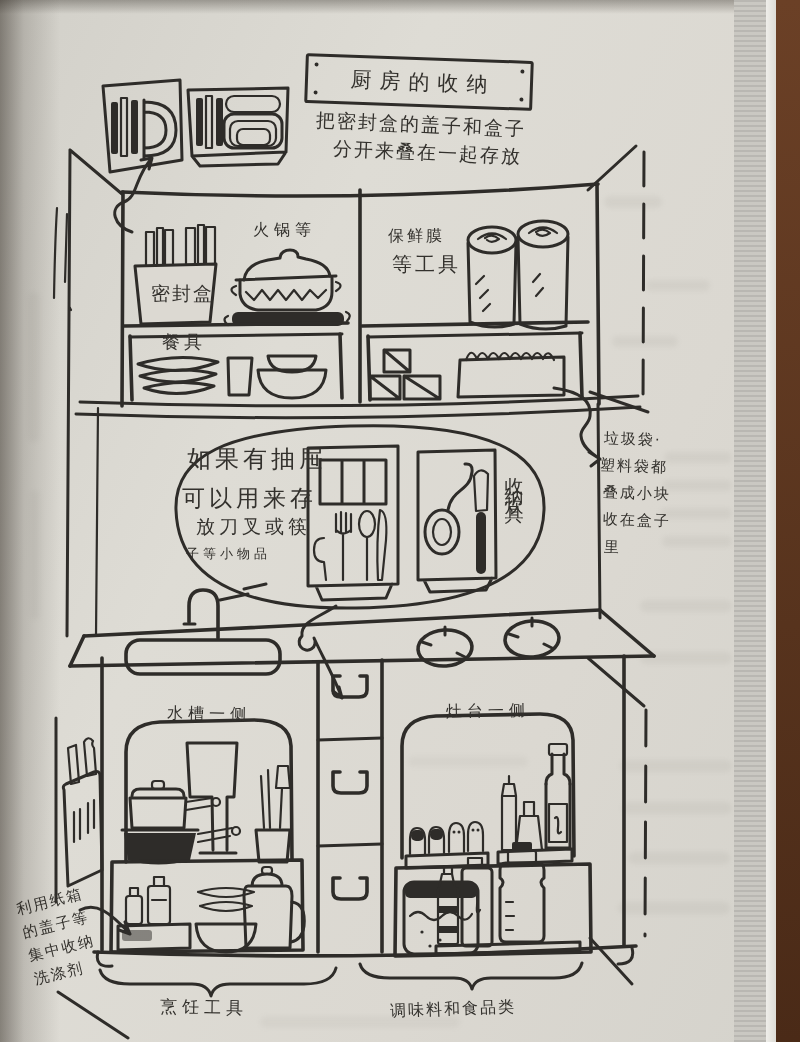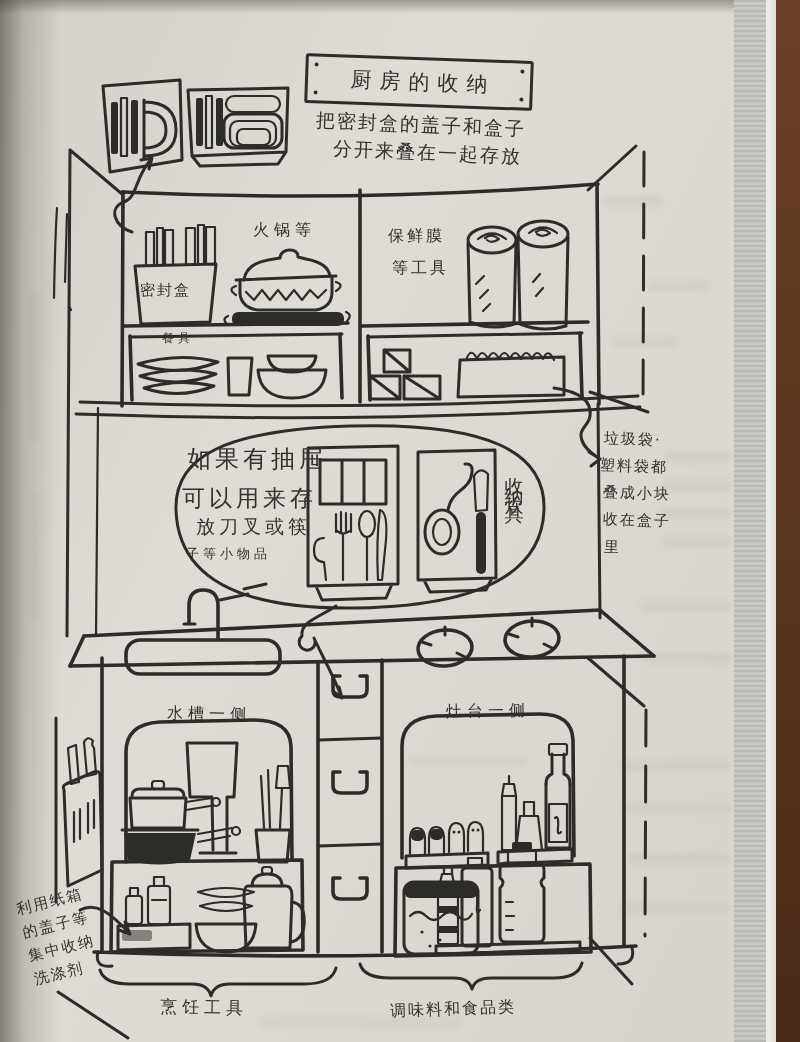--- a/index.html
+++ b/index.html
@@ -332,24 +332,24 @@
     <span class="dot" style="right:6px;top:6px"></span>
     <span class="dot" style="left:6px;bottom:6px"></span>
     <span class="dot" style="right:6px;bottom:6px"></span>
     <span class="lbl" style="position:static;font-size:21px;letter-spacing:8px;text-indent:8px">厨房的收纳</span>
   </div>
 
   <div class="lbl" style="left:316px;top:112px;font-size:19px;letter-spacing:2px;transform:rotate(2.5deg)">把密封盒的盖子和盒子</div>
   <div class="lbl" style="left:333px;top:140px;font-size:19px;letter-spacing:2px;transform:rotate(2.5deg)">分开来叠在一起存放</div>
 
   <div class="lbl" style="left:253px;top:220px;font-size:16px;letter-spacing:5px">火锅等</div>
-  <div class="lbl" style="left:140px;top:281px;font-size:15px;letter-spacing:2px">密封盒</div>
-  <div class="lbl" style="left:162px;top:330px;font-size:12px;letter-spacing:4px">餐具</div>
+  <div class="lbl" style="left:151px;top:281px;font-size:19px;letter-spacing:2px">密封盒</div>
+  <div class="lbl" style="left:162px;top:330px;font-size:18px;letter-spacing:4px">餐具</div>
   <div class="lbl" style="left:388px;top:226px;font-size:16px;letter-spacing:3px">保鲜膜</div>
-  <div class="lbl" style="left:392px;top:258px;font-size:16px;letter-spacing:3px">等工具</div>
+  <div class="lbl" style="left:392px;top:251px;font-size:20px;letter-spacing:3px">等工具</div>
 
   <div class="lbl" style="left:604px;top:430px;font-size:15px;letter-spacing:2px;transform:rotate(2deg)">垃圾袋·</div>
   <div class="lbl" style="left:600px;top:457px;font-size:15px;letter-spacing:2px;transform:rotate(2deg)">塑料袋都</div>
   <div class="lbl" style="left:603px;top:484px;font-size:15px;letter-spacing:2px;transform:rotate(2deg)">叠成小块</div>
   <div class="lbl" style="left:603px;top:511px;font-size:15px;letter-spacing:2px;transform:rotate(2deg)">收在盒子</div>
   <div class="lbl" style="left:604px;top:538px;font-size:15px;letter-spacing:2px;transform:rotate(2deg)">里</div>
 
   <div class="lbl" style="left:187px;top:443px;font-size:24px;letter-spacing:4px">如果有抽屉</div>
   <div class="lbl" style="left:182px;top:483px;font-size:23px;letter-spacing:4px">可以用来存</div>
   <div class="lbl" style="left:196px;top:514px;font-size:19px;letter-spacing:4px">放刀叉或筷</div>

